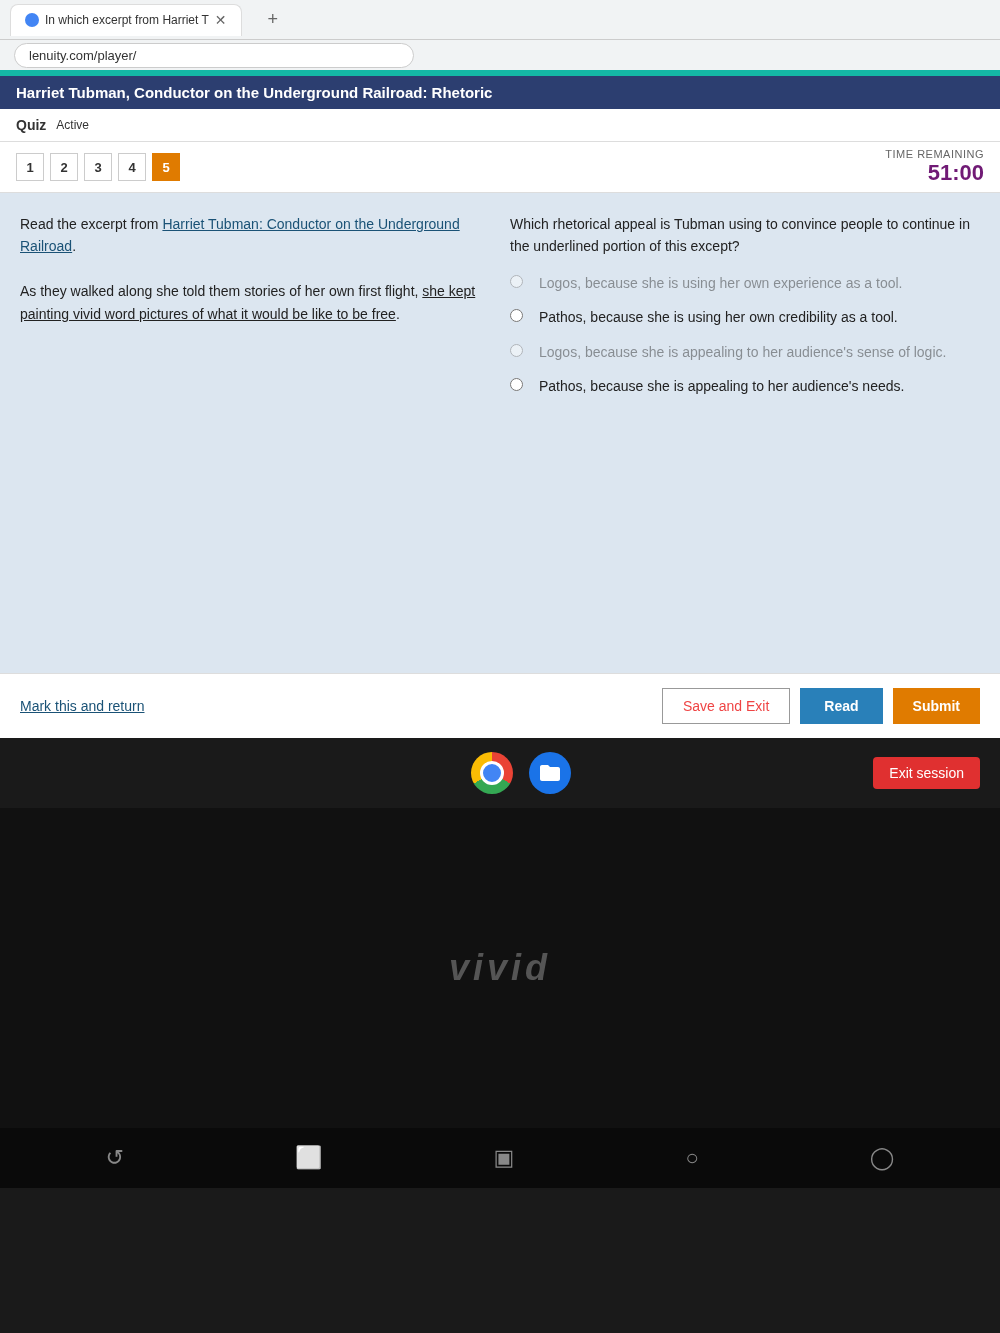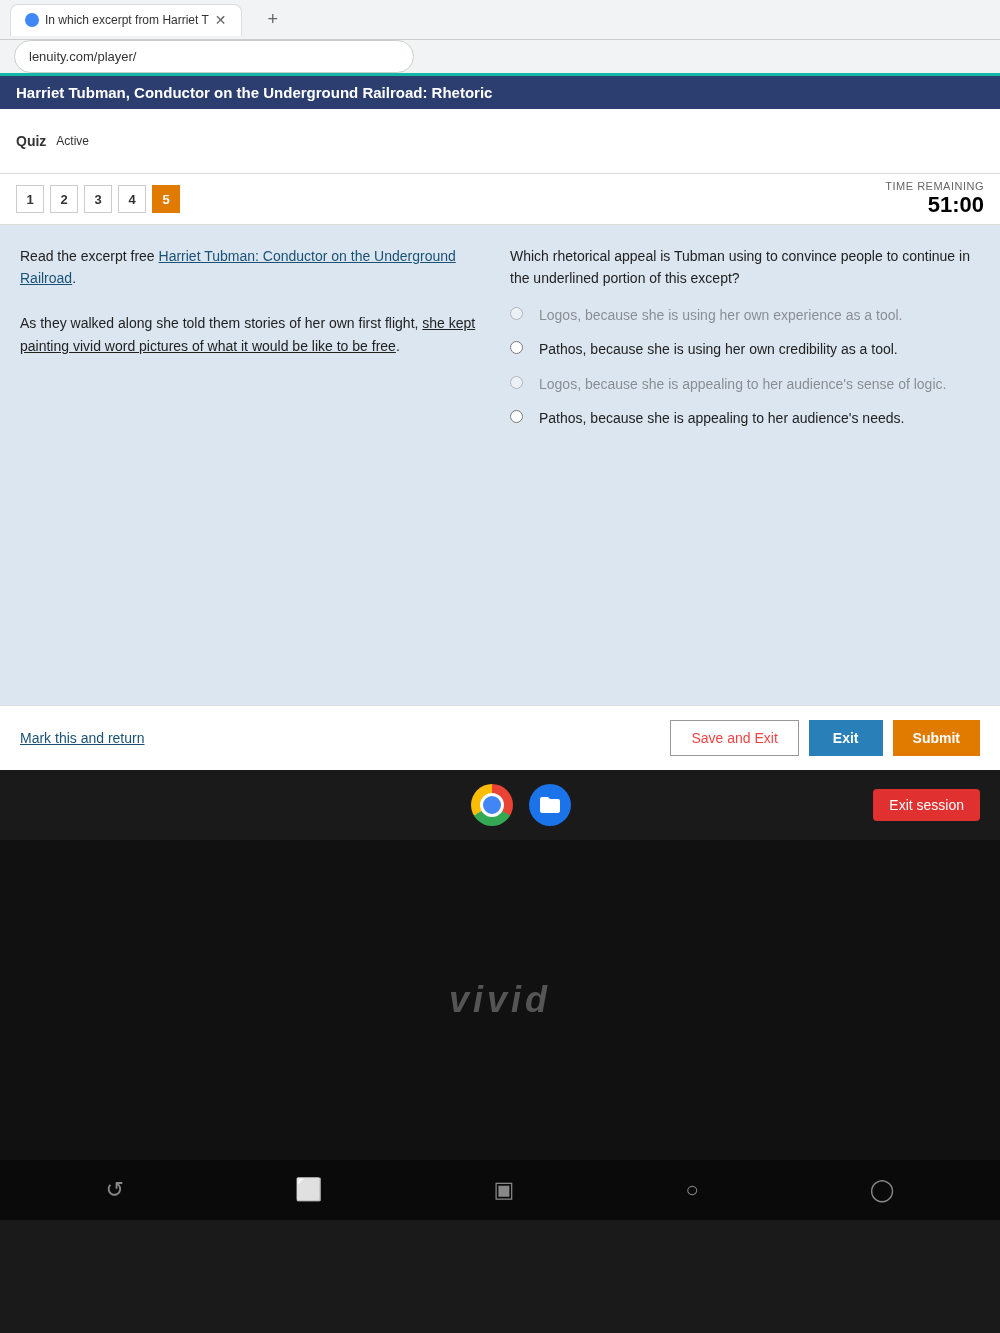--- a/index.html
+++ b/index.html
@@ -52,22 +52,23 @@
       color: #666;
       cursor: pointer;
       padding: 0 6px;
     }
 
     
     .address-bar {
       background: #f1f3f4;
       height: 36px;
       display: flex;
+      align-items: center;
       padding: 0 14px;
-      border-bottom: 3px solid #14b8a6;
+      border-bottom: 6px solid #14b8a6;
     }
     .address-input {
       background: white;
       border: 1px solid #ccc;
       border-radius: 20px;
       padding: 4px 14px;
       font-size: 13px;
       color: #333;
       width: 400px;
     }
@@ -85,21 +86,21 @@
       color: white;
       font-size: 15px;
       font-weight: bold;
       white-space: nowrap;
       overflow: hidden;
     }
 
     
     .quiz-header {
       background: white;
-      padding: 24px 16px;
+      padding: 8px 16px;
       display: flex;
       align-items: center;
       gap: 10px;
       border-bottom: 1px solid #ddd;
     }
     .quiz-label {
       font-size: 14px;
       font-weight: bold;
       color: #333;
     }
@@ -144,21 +145,21 @@
     }
     .time-label {
       font-size: 11px;
       color: #666;
       text-transform: uppercase;
       letter-spacing: 0.5px;
     }
     .time-value {
       font-size: 22px;
       font-weight: bold;
-      color: #000000;
+      color: #701a75;
     }
 
     
     .question-area {
       background: #dce6f0;
       padding: 20px 20px 16px 20px;
       display: flex;
       gap: 20px;
       min-height: 480px;
     }
@@ -369,21 +370,21 @@
     <div class="time-remaining">
       <div class="time-label">TIME REMAINING</div>
       <div class="time-value">51:00</div>
     </div>
   </div>
 
   <div class="question-area">
 
     <div class="question-left">
       <p>
-        <span>Read the excerpt free </span><a href="#"><span>Harriet Tubman: Conductor on the Underground Railroad</span></a><span>.</span>
+        <span>Read the excerpt from </span><a href="#"><span>Harriet Tubman: Conductor on the Underground Railroad</span></a><span>.</span>
       </p>
       <br>
       <p>As they walked along she told them stories of her own first flight, <span class="underlined">she kept painting vivid word pictures of what it would be like to be free</span>.</p>
     </div>
 
     <div class="question-right">
       <p class="question-text">Which rhetorical appeal is Tubman using to convince people to continue in the underlined portion of this except?</p>
 
       <label class="answer-option faded">
         <input type="radio" name="answer" style="">
@@ -404,21 +405,21 @@
         <input type="radio" name="answer" style="">
         <span>Pathos, because she is appealing to her audience's needs.</span>
       </label>
     </div>
   </div>
 
   <div class="action-bar">
     <button class="mark-return-link">Mark this and return</button>
     <div class="action-buttons">
       <button class="btn-save">Save and Exit</button>
-      <button class="btn-next">Exit</button>
+      <button class="btn-next">Read</button>
       <button class="btn-submit">Submit</button>
     </div>
   </div>
 
 </div>
 
 <div class="taskbar-area">
   <div class="taskbar-icon chrome-icon"></div>
   <div class="taskbar-icon files-icon">
     <svg width="24" height="24" viewBox="0 0 24 24" fill="white">

